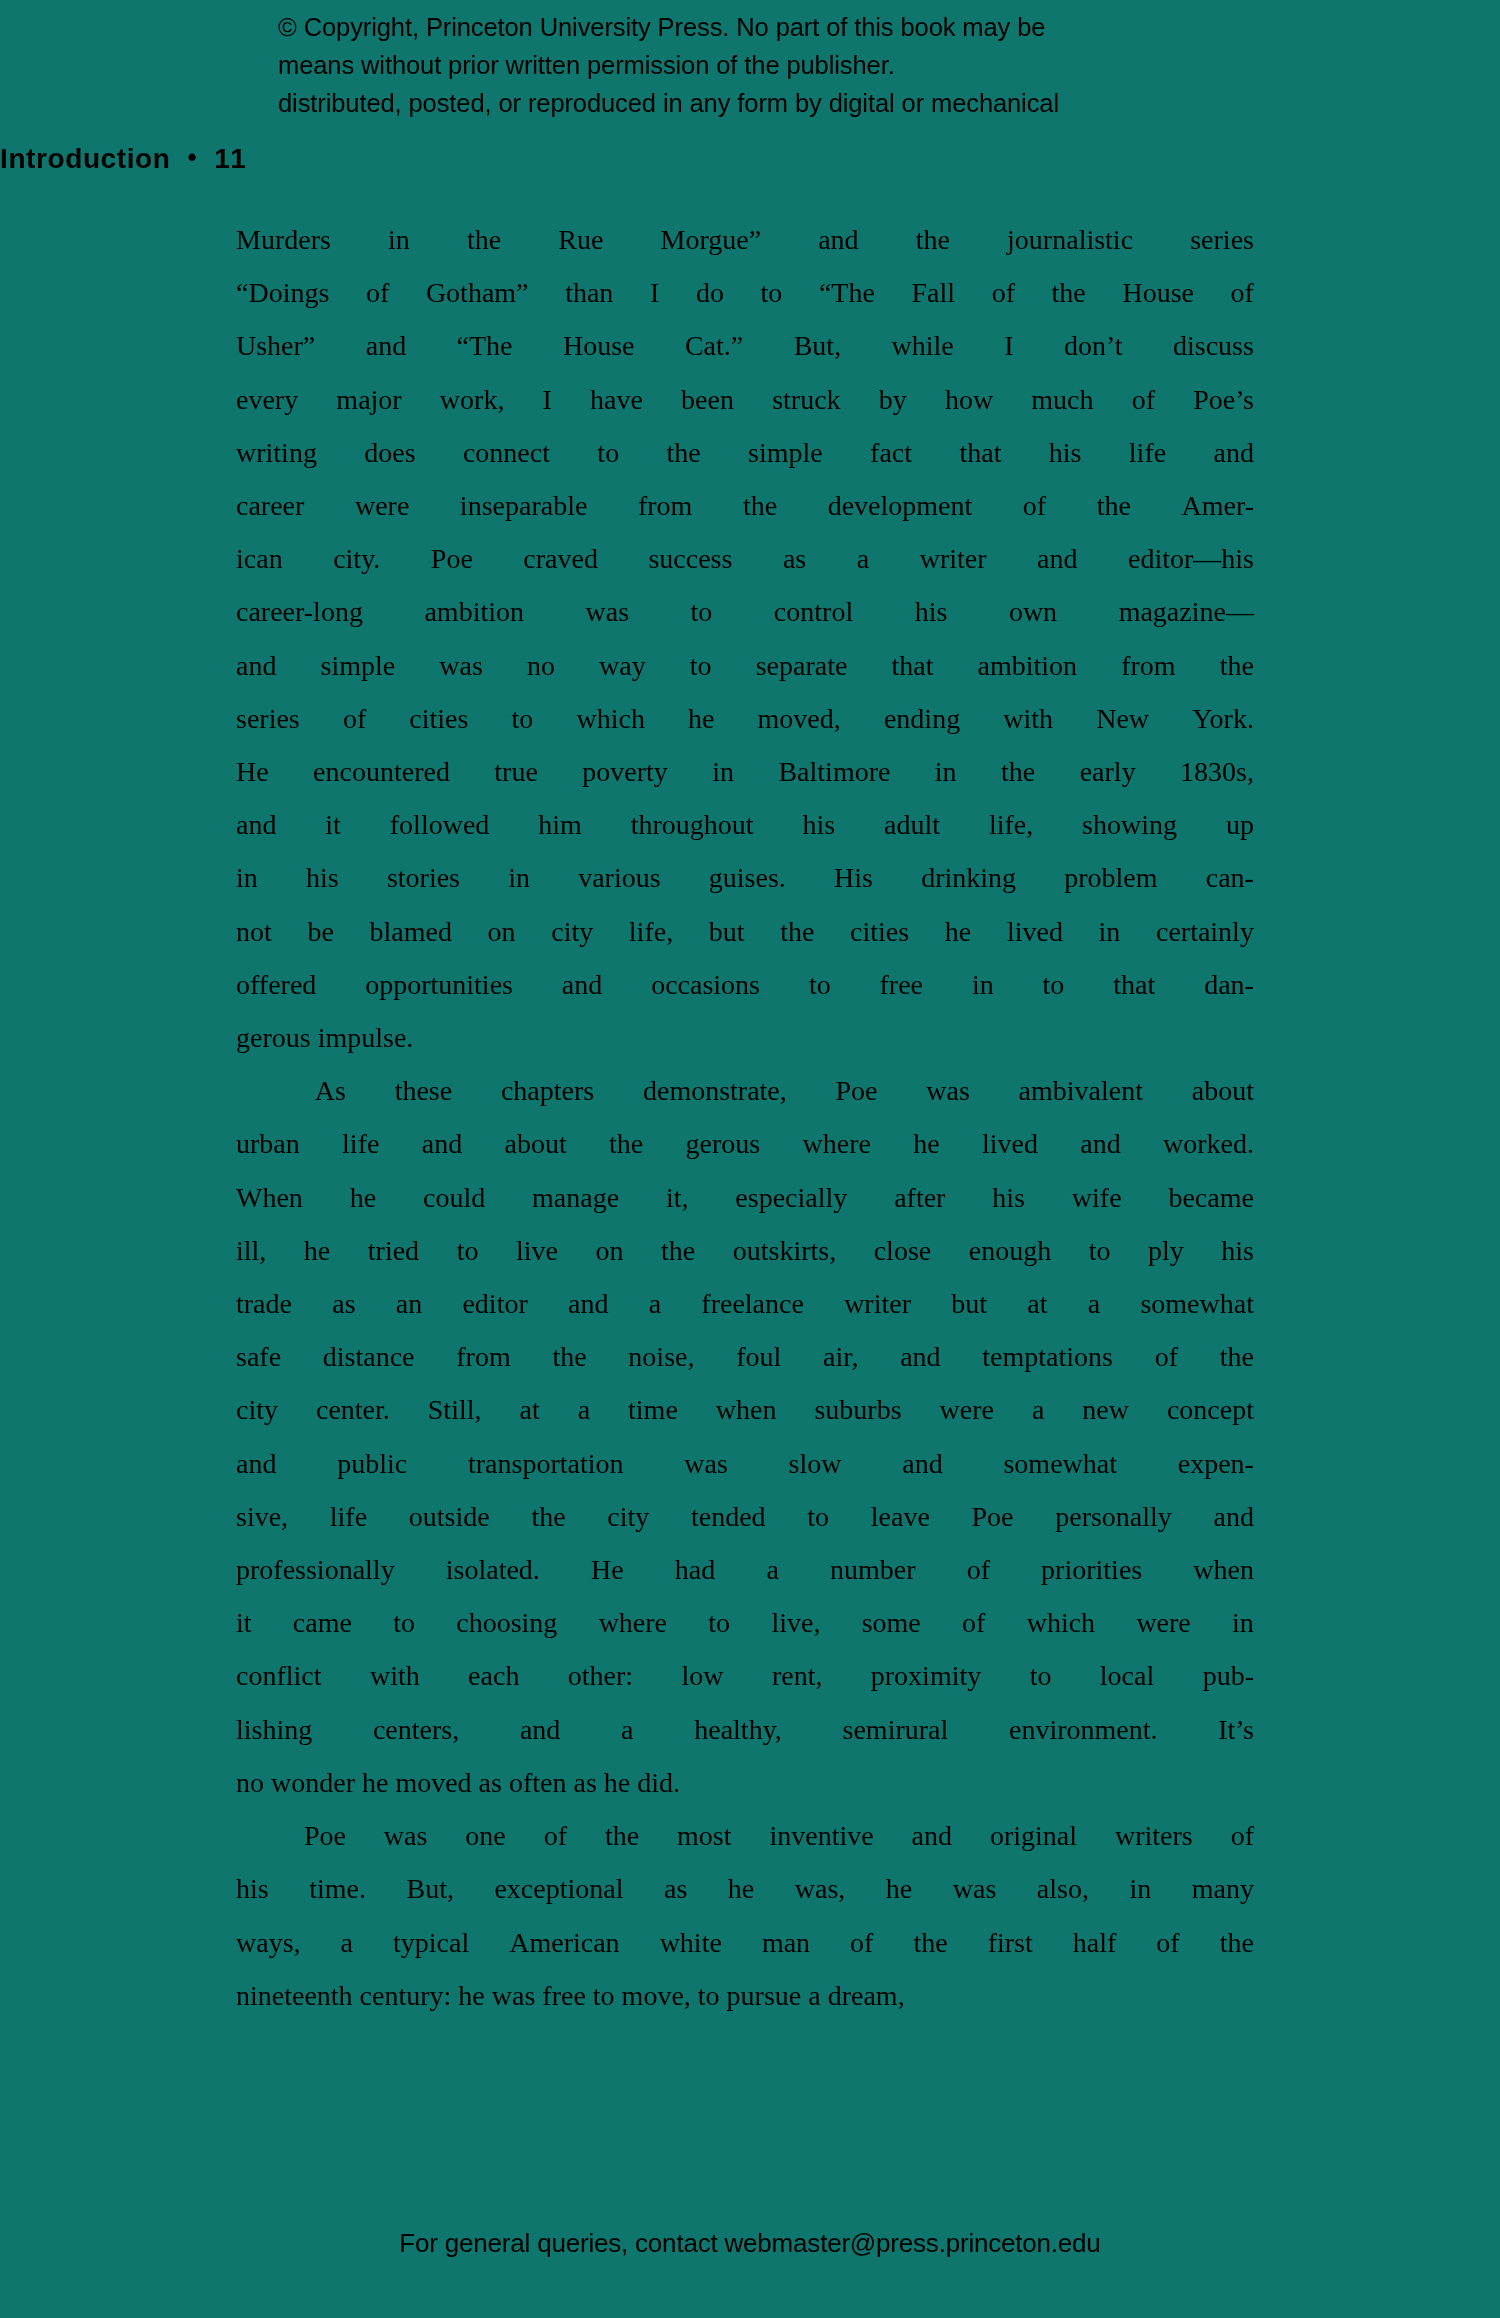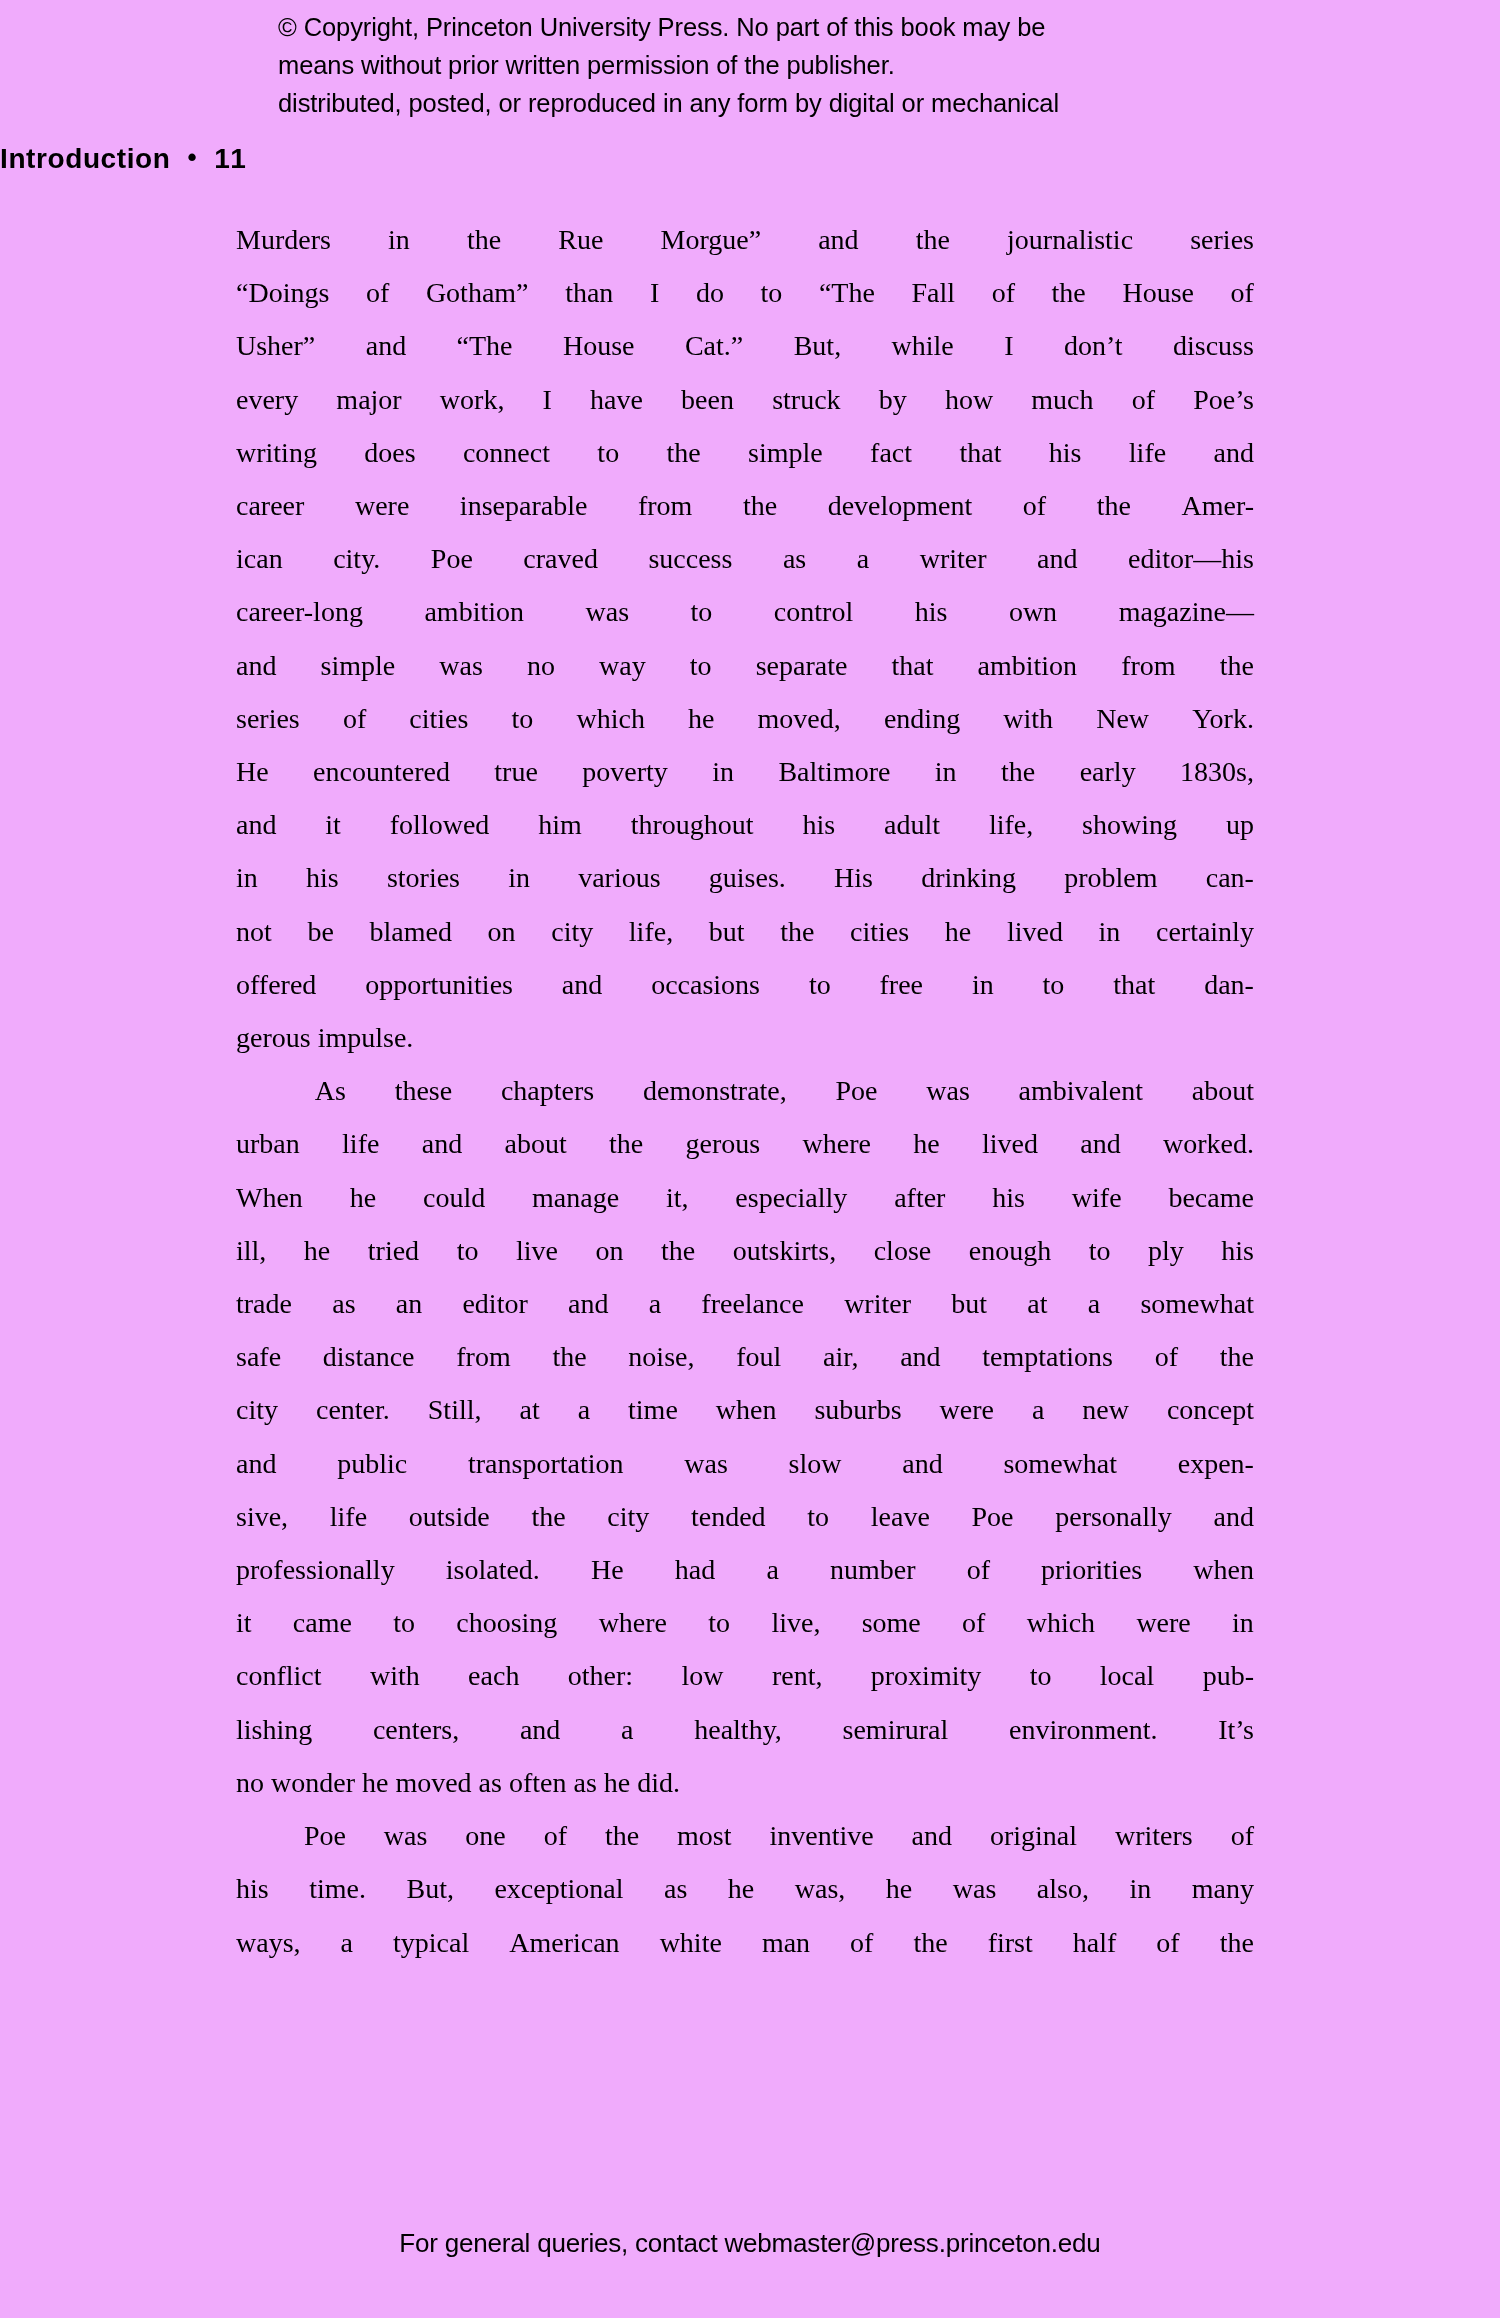--- a/index.html
+++ b/index.html
@@ -12,21 +12,21 @@
     height: 2318px;
     position: relative;
     overflow: hidden;
     font-family: "Liberation Serif", "DejaVu Serif", serif;
     color: #000000;
   }
 
   .page {
     position: absolute;
     inset: 0;
-    background: #f0abfc;
+    background: #0f766e;
   }
 
   
   .copyright {
     position: absolute;
     left: 278px;
     top: 8px;
     width: 940px;
     font-family: "Liberation Sans", "DejaVu Sans", sans-serif;
     font-size: 25.5px;
@@ -520,18 +520,19 @@
           <span class="w">American</span>
           <span class="w">white</span>
           <span class="w">man</span>
           <span class="w">of</span>
           <span class="w">the</span>
           <span class="w">first</span>
           <span class="w">half</span>
           <span class="w">of</span>
           <span class="w">the</span>
         </span>
+        <span class="ln last">nineteenth century: he was free to move, to pursue a dream,</span>
       </p>
   </div>
 
   <div class="footer">For general queries, contact webmaster@press.princeton.edu</div>
 
 </div>
 
 </body></html>

